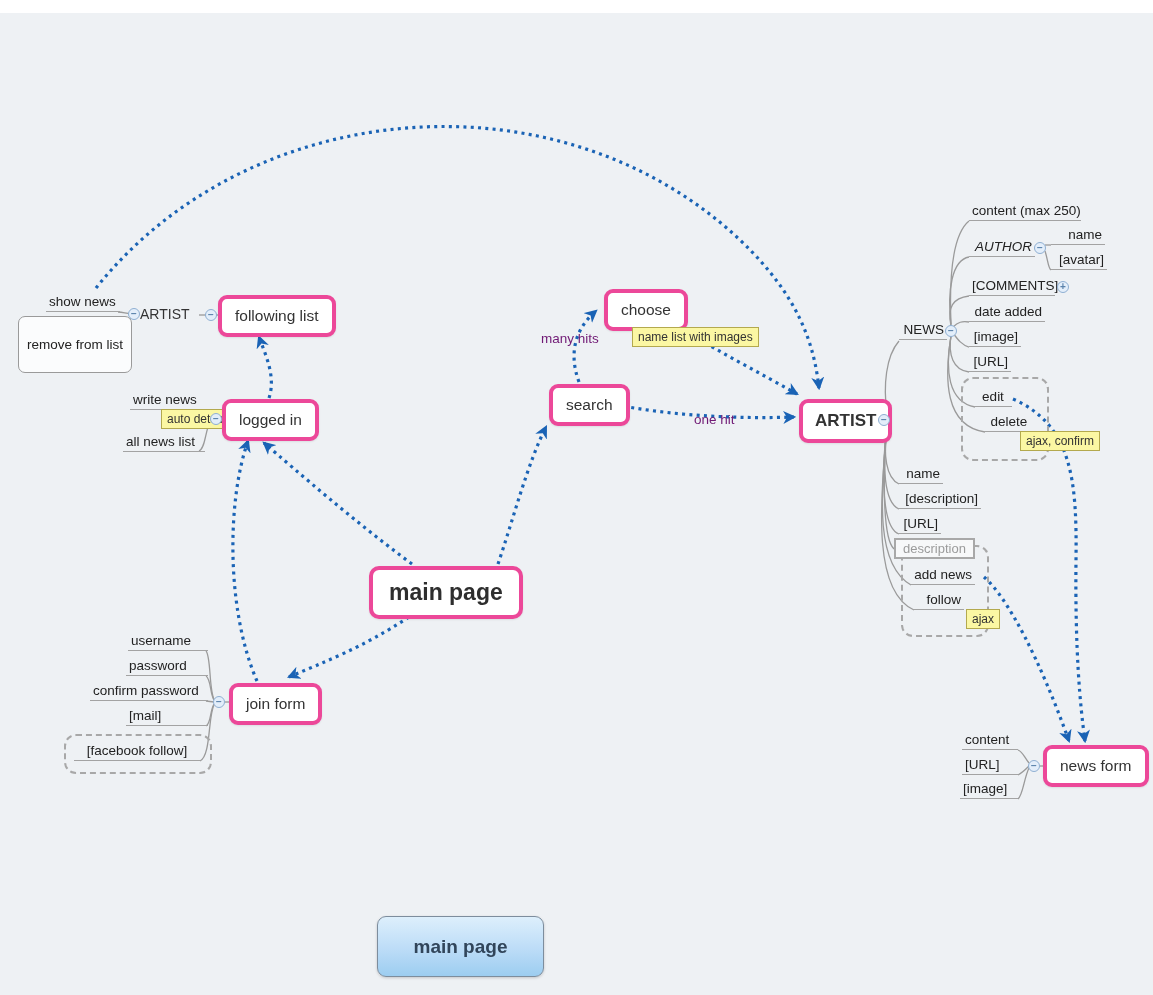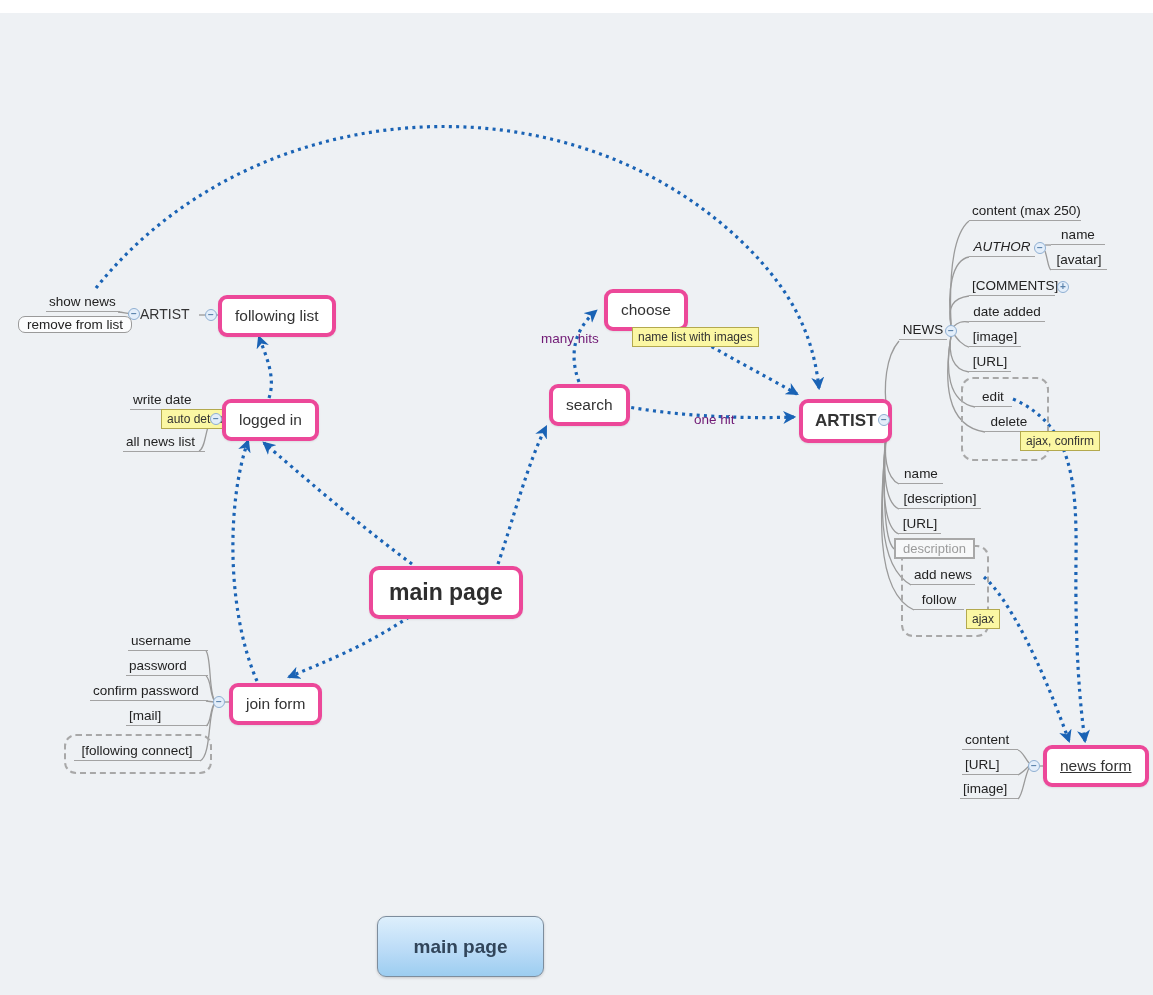--- a/index.html
+++ b/index.html
@@ -26,31 +26,31 @@
     display:flex;align-items:center;justify-content:center;
     font-size:19px;font-weight:bold;color:#31455a;
     box-shadow:0 1px 3px rgba(0,0,0,0.18);
   }
   .leaf{
     position:absolute;box-sizing:border-box;height:19px;line-height:17px;
     font-size:13.5px;color:#222;white-space:nowrap;
     border-bottom:1.4px solid #a3a3a3;padding:0 3px;
   }
   .leaf.l{text-align:left;}
-  .leaf.r{text-align:center;}
+  .leaf.r{text-align:right;}
   .leaf.c{text-align:center;}
   .plain{
     position:absolute;box-sizing:border-box;height:18px;line-height:17px;
     font-size:14px;color:#333;white-space:nowrap;
   }
   .boxed{
     position:absolute;box-sizing:border-box;
     background:#fbfcfd;border:1px solid #9a9a9a;border-radius:7px;
     font-size:13.5px;color:#222;white-space:nowrap;
-    padding:0 8px;
+    padding:20px 8px;
   }
   .ylabel{
     position:absolute;box-sizing:border-box;
     background:#fbf7a3;border:1px solid #b3a94e;
     font-size:12px;color:#333;white-space:nowrap;
     padding:2px 5px;line-height:14px;margin-left:47px;
   }
   .rel-label{
     position:absolute;font-size:13.5px;color:#701a75;white-space:nowrap;
   }
@@ -139,31 +139,31 @@
 <div class="boundary" style="left:901px;top:545px;width:88px;height:92px;"></div>
 <div class="reg-title" style="left:894px;top:538px;">description</div>
 
 <div class="leaf l" style="left:46px;top:293px;width:74px;">show news</div>
 <div class="boxed" style="left:18px;top:316px;">remove from list</div>
 <div class="plain" style="left:140px;top:306px;">ARTIST</div>
 <div class="collapse" style="left:128px;top:308px;">−</div>
 <div class="collapse" style="left:205px;top:309px;">−</div>
 <div class="node" style="left:218px;top:295px;">following list</div>
 
-<div class="leaf l" style="left:130px;top:391px;width:75px;">write date</div>
+<div class="leaf l" style="left:130px;top:391px;width:75px;">write news</div>
 <div class="ylabel" style="left:114px;top:409px;">auto detect artist</div>
 <div class="leaf l" style="left:123px;top:433px;width:82px;">all news list</div>
 <div class="collapse" style="left:210px;top:413px;">−</div>
 <div class="node" style="left:222px;top:399px;">logged in</div>
 
 <div class="leaf l" style="left:128px;top:632px;width:80px;">username</div>
 <div class="leaf l" style="left:126px;top:657px;width:82px;">password</div>
 <div class="leaf l" style="left:90px;top:682px;width:118px;">confirm password</div>
 <div class="leaf l" style="left:126px;top:707px;width:82px;">[mail]</div>
-<div class="leaf c" style="left:74px;top:742px;width:126px;">[following connect]</div>
+<div class="leaf c" style="left:74px;top:742px;width:126px;">[facebook follow]</div>
 <div class="collapse" style="left:213px;top:696px;">−</div>
 <div class="node" style="left:229px;top:683px;">join form</div>
 
 <div class="node root" style="left:369px;top:566px;">main page</div>
 <div class="node" style="left:549px;top:384px;">search</div>
 <div class="node" style="left:604px;top:289px;">choose</div>
 <div class="ylabel" style="left:585px;top:327px;">name list with images</div>
 <div class="rel-label" style="left:541px;top:331px;">many hits</div>
 <div class="rel-label" style="left:694px;top:412px;">one hit</div>
 
@@ -187,19 +187,19 @@
 <div class="leaf c" style="left:984px;top:413px;width:50px;">delete</div>
 <div class="ylabel" style="left:973px;top:431px;">ajax, confirm</div>
 
 <div class="leaf r" style="left:899px;top:465px;width:44px;">name</div>
 <div class="leaf r" style="left:899px;top:490px;width:82px;">[description]</div>
 <div class="leaf r" style="left:899px;top:515px;width:42px;">[URL]</div>
 <div class="leaf r" style="left:911px;top:566px;width:64px;">add news</div>
 <div class="leaf r" style="left:914px;top:591px;width:50px;">follow</div>
 <div class="ylabel" style="left:919px;top:609px;">ajax</div>
 
-<div class="node" style="left:1043px;top:745px;text-decoration:underline;">news form</div>
+<div class="node" style="left:1043px;top:745px;">news form</div>
 <div class="collapse" style="left:1028px;top:760px;">−</div>
 <div class="leaf l" style="left:962px;top:731px;width:56px;">content</div>
 <div class="leaf l" style="left:962px;top:756px;width:56px;">[URL]</div>
 <div class="leaf l" style="left:960px;top:780px;width:58px;">[image]</div>
 
 <div class="root-btn" style="left:377px;top:916px;">main page</div>
 
 </body></html>

